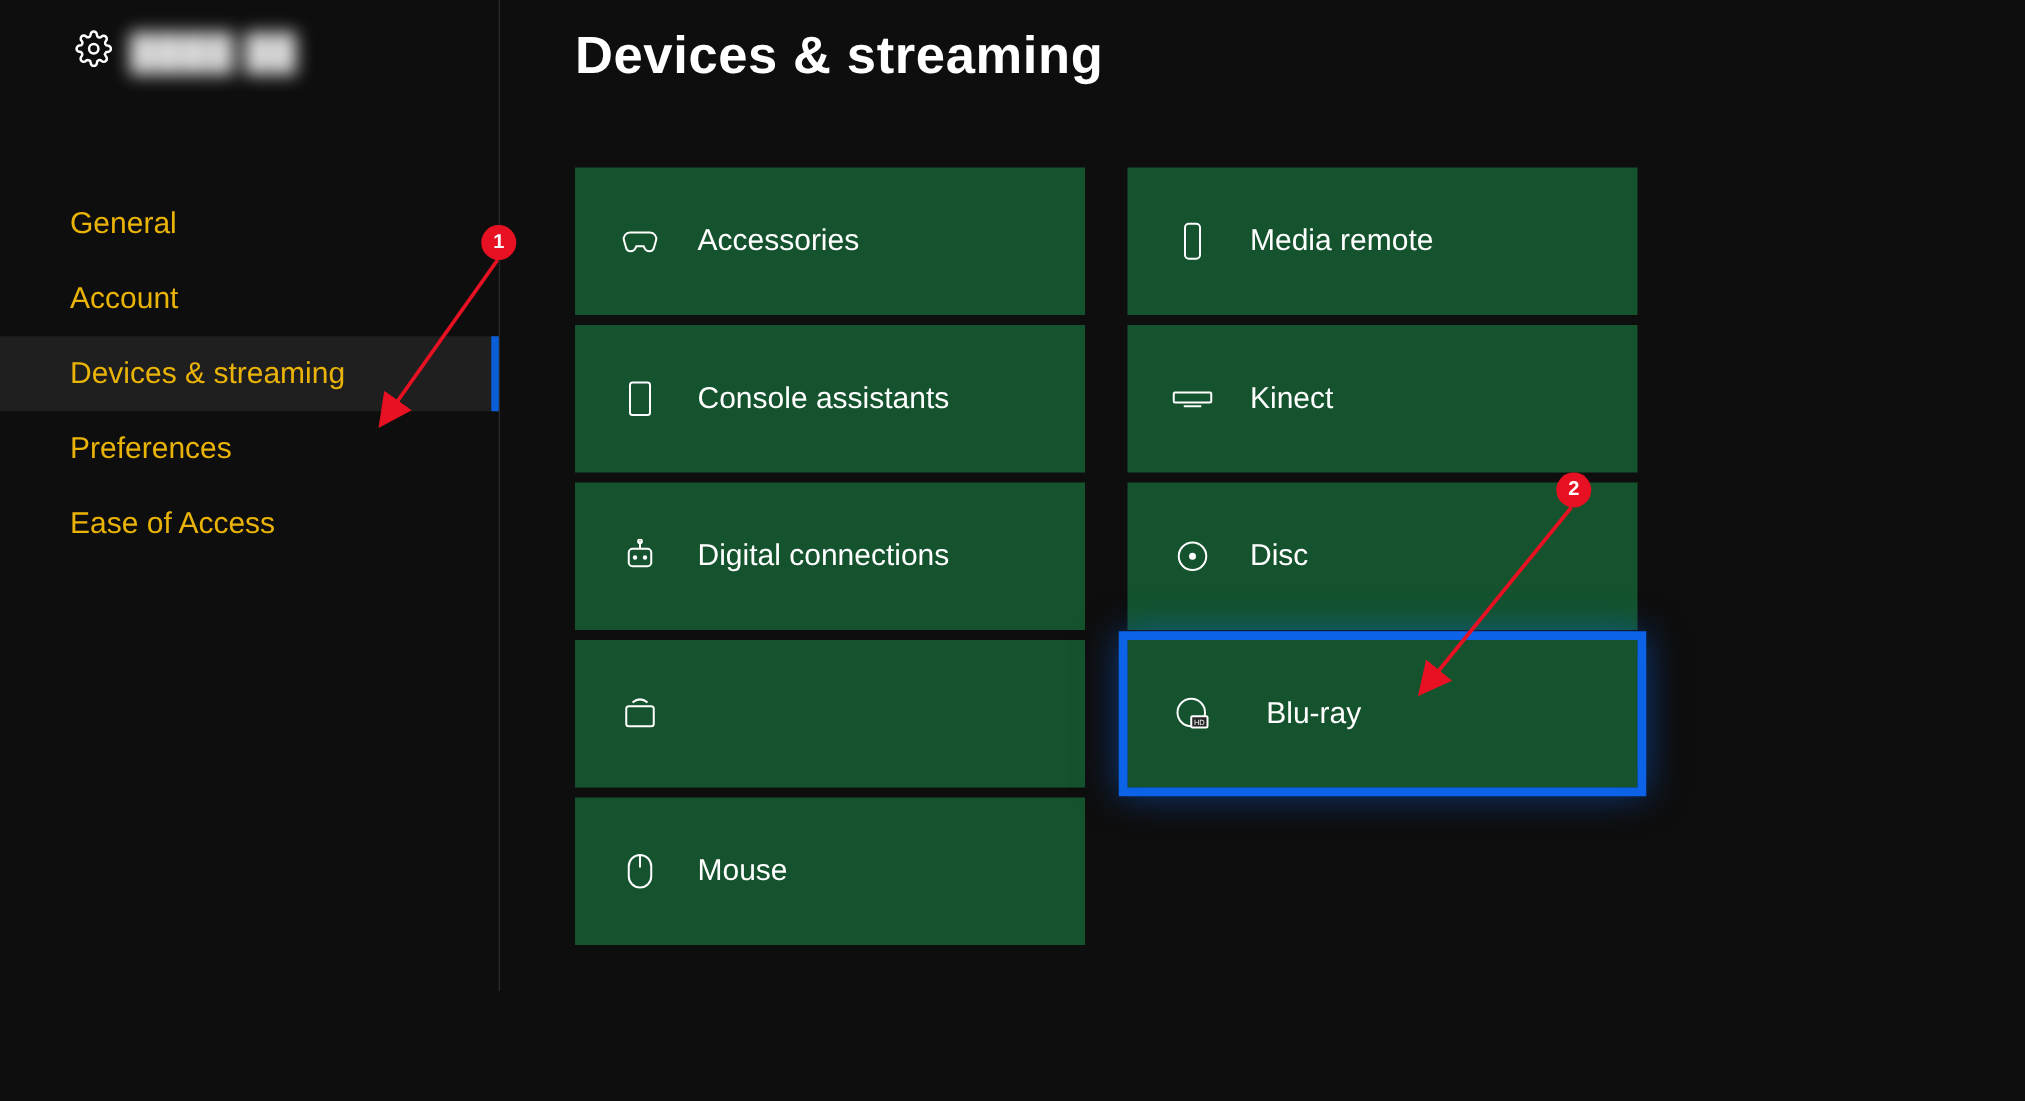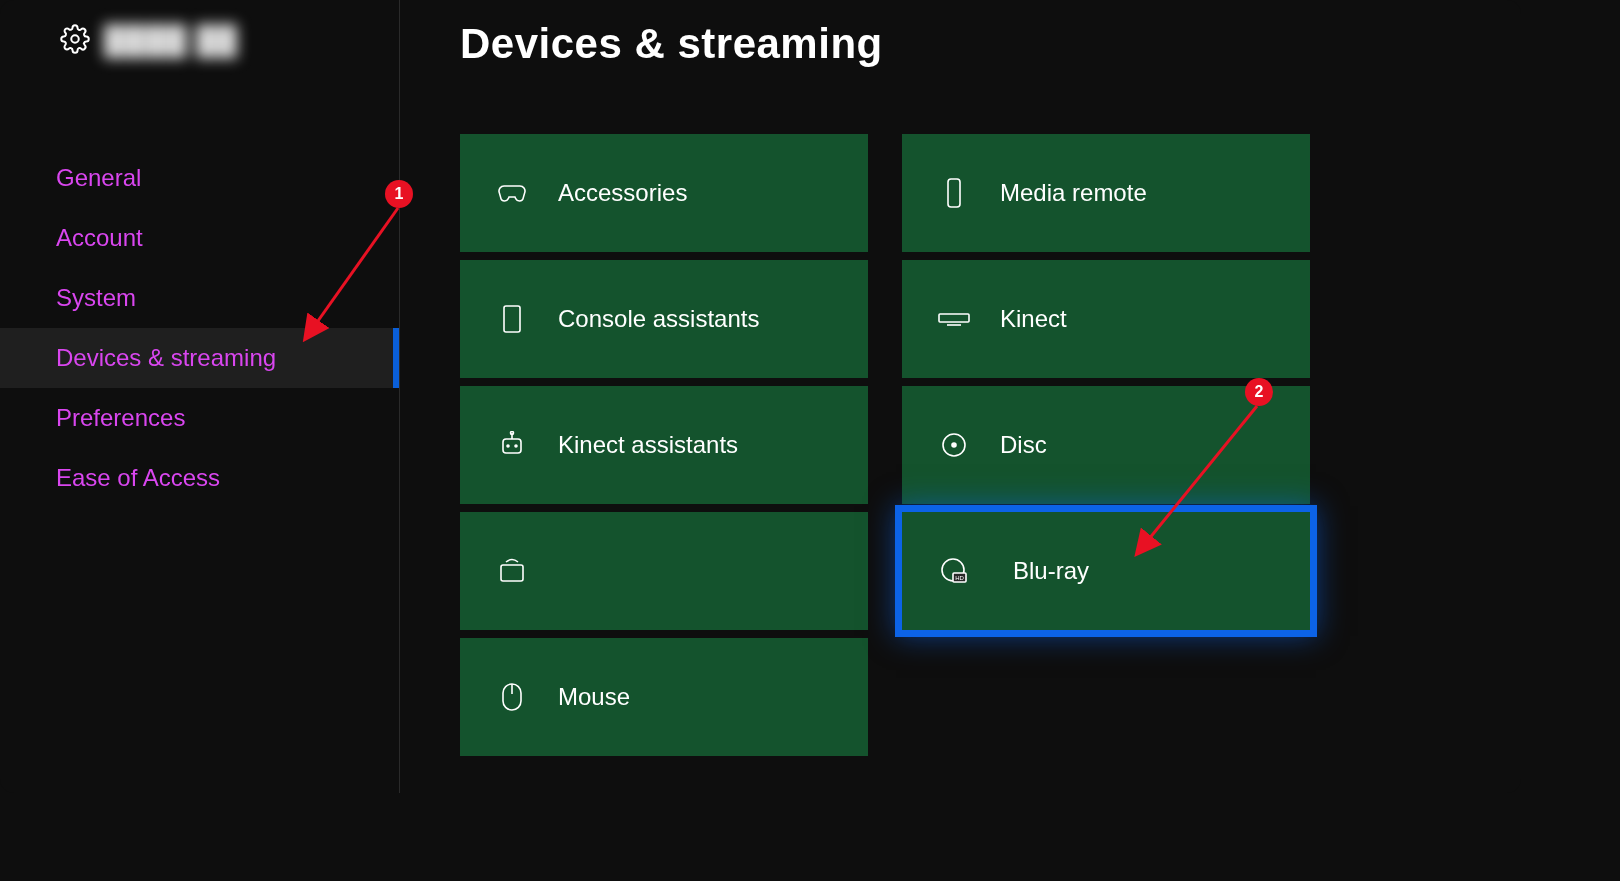--- a/index.html
+++ b/index.html
@@ -5,21 +5,21 @@
   * { box-sizing: border-box; margin: 0; padding: 0; }
   html, body { width: 1620px; height: 881px; background: #0e0e0e; font-family: "Segoe UI", Arial, sans-serif; color: #fff; overflow: hidden; }
   .app { width: 1521px; height: 793px; background: #0e0e0e; border-radius: 14px; position: relative; }
 
   
   .sidebar { position: absolute; left: 0; top: 0; width: 400px; height: 100%; border-right: 1px solid #2a2a2a; }
   .sidebar-header { display: flex; align-items: center; gap: 14px; padding: 24px 60px 0 60px; }
   .gear-icon svg { width: 30px; height: 30px; stroke: #fff; fill: none; }
   .sidebar-title-blur { filter: blur(7px); font-size: 28px; font-weight: 500; color: #ddd; letter-spacing: 1px; }
   .nav { margin-top: 90px; display: flex; flex-direction: column; }
-  .nav-item { position: relative; padding: 16px 0 16px 56px; font-size: 24px; font-weight: 400; color: #d946ef; cursor: pointer; }
+  .nav-item { position: relative; padding: 16px 0 16px 56px; font-size: 24px; font-weight: 400; color: #eab308; cursor: pointer; }
   .nav-item.selected { background: #1f1f1f; }
   .nav-item.selected::after { content: ""; position: absolute; right: 0; top: 0; width: 6px; height: 100%; background: #0a5fd8; }
 
   
   .main { position: absolute; left: 400px; top: 0; right: 0; height: 100%; padding: 20px 60px 40px 60px; }
   .page-title { font-size: 42px; font-weight: 600; letter-spacing: .5px; }
 
   .grid { display: flex; gap: 34px; margin-top: 66px; }
   .col { display: flex; flex-direction: column; gap: 8px; width: 408px; }
   .tile { background: #14532d; height: 118px; display: flex; align-items: center; padding-left: 34px; gap: 28px; cursor: pointer; }
@@ -45,21 +45,20 @@
             <circle cx="12" cy="12" r="3"></circle>
             <path d="M19.4 15a1.7 1.7 0 0 0 .34 1.87l.06.06a2 2 0 1 1-2.83 2.83l-.06-.06a1.7 1.7 0 0 0-1.87-.34 1.7 1.7 0 0 0-1 1.56V21a2 2 0 1 1-4 0v-.09a1.7 1.7 0 0 0-1.11-1.56 1.7 1.7 0 0 0-1.87.34l-.06.06a2 2 0 1 1-2.83-2.83l.06-.06a1.7 1.7 0 0 0 .34-1.87 1.7 1.7 0 0 0-1.56-1H3a2 2 0 1 1 0-4h.09a1.7 1.7 0 0 0 1.56-1.11 1.7 1.7 0 0 0-.34-1.87l-.06-.06a2 2 0 1 1 2.83-2.83l.06.06a1.7 1.7 0 0 0 1.87.34H9a1.7 1.7 0 0 0 1-1.56V3a2 2 0 1 1 4 0v.09a1.7 1.7 0 0 0 1 1.56 1.7 1.7 0 0 0 1.87-.34l.06-.06a2 2 0 1 1 2.83 2.83l-.06.06a1.7 1.7 0 0 0-.34 1.87V9a1.7 1.7 0 0 0 1.56 1H21a2 2 0 1 1 0 4h-.09a1.7 1.7 0 0 0-1.56 1z"></path>
           </svg>
       </span>
       <span class="sidebar-title-blur">████ ██</span>
     </div>
 
     <div class="nav">
       <div class="nav-item"><span>General</span></div>
       <div class="nav-item"><span>Account</span></div>
-      <div class="nav-item"><span>System</span></div>
       <div class="nav-item selected"><span>Devices &amp; streaming</span></div>
       <div class="nav-item"><span>Preferences</span></div>
       <div class="nav-item"><span>Ease of Access</span></div>
     </div>
   </div>
 
   <div class="main">
     <h1 class="page-title">Devices &amp; streaming</h1>
 
     <div class="grid">
@@ -84,21 +83,21 @@
         <div class="tile">
           <span class="icon">
             <svg width="28" height="28" viewBox="0 0 28 28" stroke-width="1.6">
                 <rect x="5" y="8" width="18" height="14" rx="3"></rect>
                 <line x1="14" y1="2" x2="14" y2="8"></line>
                 <circle cx="14" cy="2" r="1.5"></circle>
                 <circle cx="10" cy="15" r="1" fill="#fff"></circle>
                 <circle cx="18" cy="15" r="1" fill="#fff"></circle>
               </svg>
           </span>
-          <span class="tile-label">Kinect assistants</span>
+          <span class="tile-label">Digital connections</span>
         </div>
         <div class="tile">
           <span class="icon">
             <svg width="28" height="26" viewBox="0 0 28 26" stroke-width="1.6">
                 <rect x="3" y="7" width="22" height="16" rx="2"></rect>
                 <path d="M8 4 Q14 -1 20 4"></path>
               </svg>
           </span>
         </div>
         <div class="tile">

